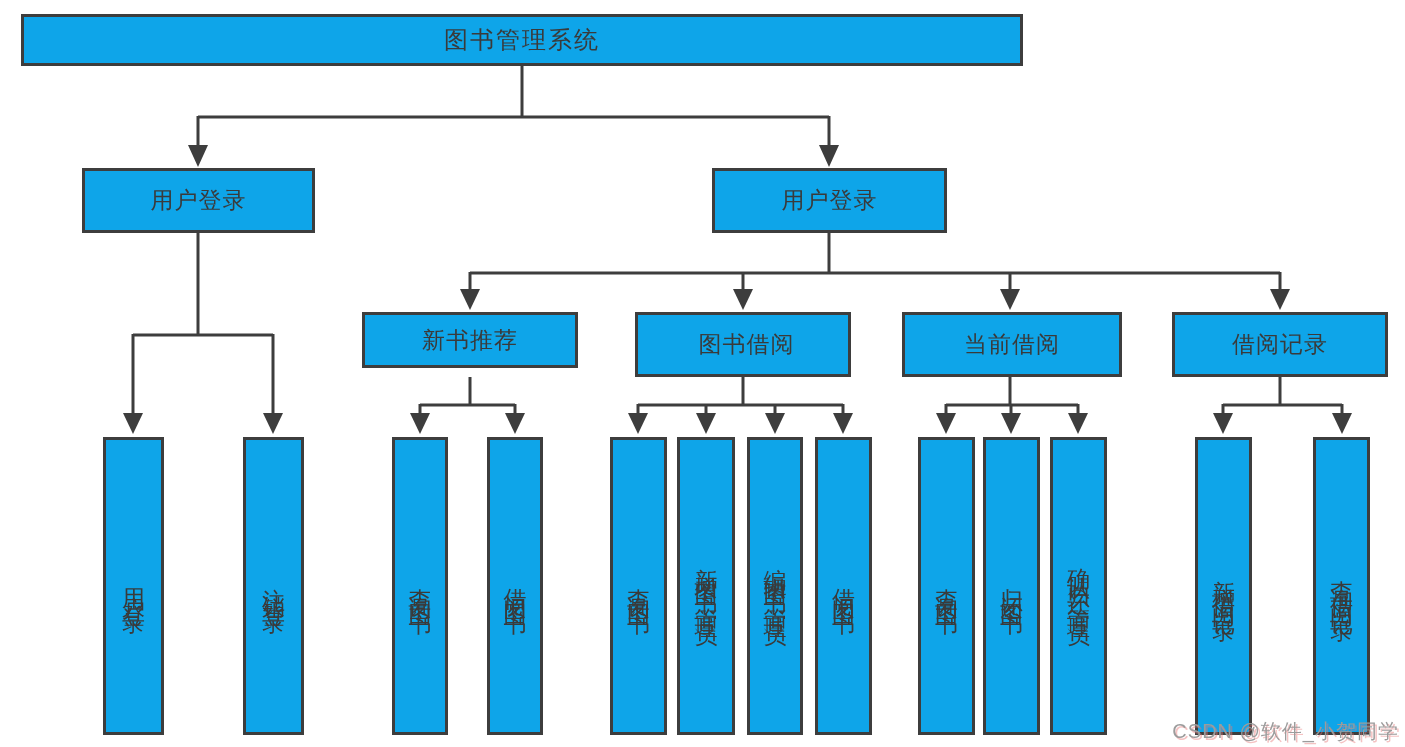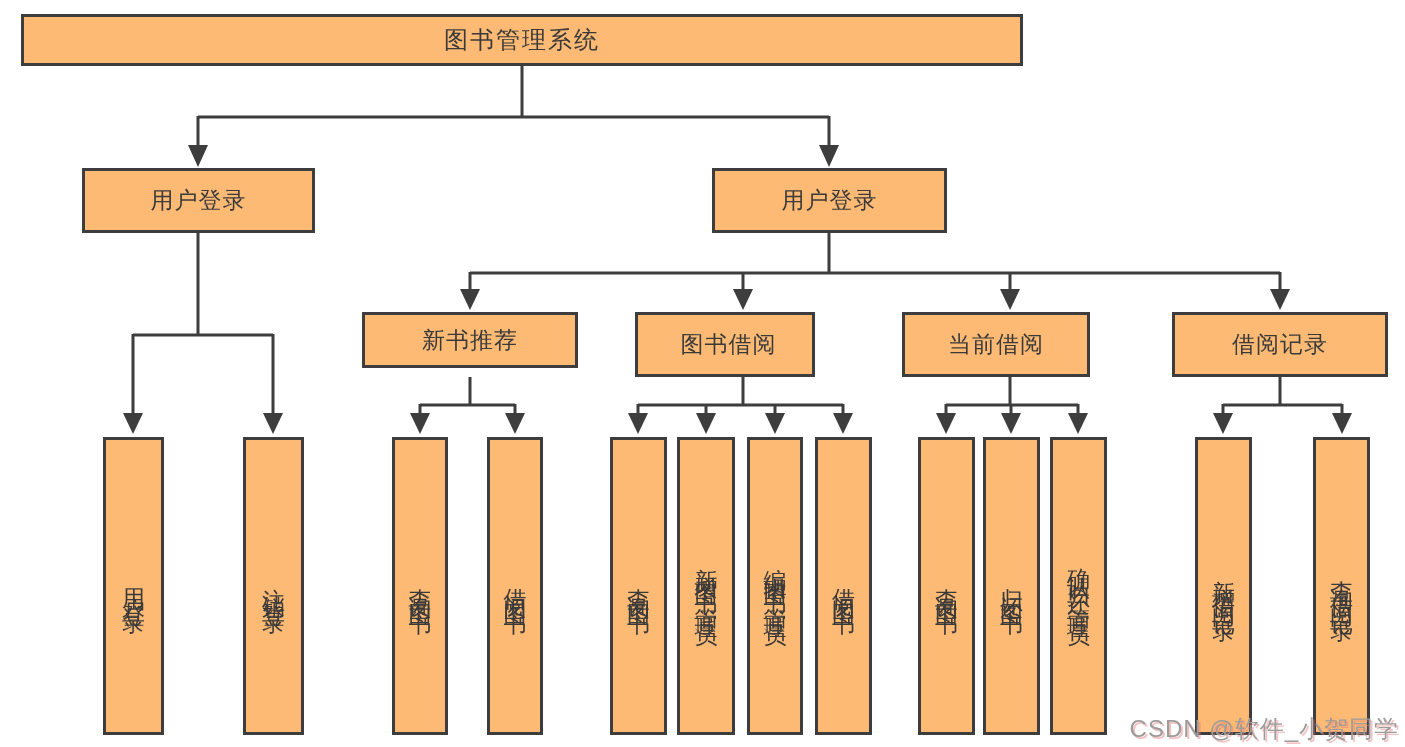--- a/index.html
+++ b/index.html
@@ -13,21 +13,21 @@
   }
   .connectors{
     position:absolute;
     left:0;top:0;width:1405px;height:747px;
     pointer-events:none;
   }
   .box{
     position:absolute;
     box-sizing:border-box;
     border:3px solid #3d3d3d;
-    background:#fdba74;
+    background:#0ea5e9;
     display:flex;
     align-items:center;
     justify-content:center;
     color:#3a3a3a;
   }
   .hlabel{
     font-size:23px;
     letter-spacing:1px;
     white-space:nowrap;
   }
@@ -36,21 +36,21 @@
     writing-mode:vertical-rl;
     text-orientation:mixed;
     font-size:23px;
     line-height:1;
     letter-spacing:8px;
   }
   .watermark{
     position:absolute;
     right:6px;
     bottom:2px;
-    font-size:24px;
+    font-size:20px;
     color:#9c9c9c;
     letter-spacing:1px;
     text-shadow:2px 2px 0 rgba(231,119,119,0.45);
     z-index:5;
     white-space:nowrap;
     margin-top:32px;
   }
 </style>
 </head>
 <body>
@@ -134,24 +134,24 @@
   <div class="box" style="left:82px;top:168px;width:233px;height:65px;">
     <span class="hlabel">用户登录</span>
   </div>
   <div class="box" style="left:712px;top:168px;width:235px;height:65px;">
     <span class="hlabel">用户登录</span>
   </div>
 
   <div class="box" style="left:362px;top:312px;width:216px;height:56px;">
     <span class="hlabel">新书推荐</span>
   </div>
-  <div class="box" style="left:635px;top:312px;width:180px;height:65px;padding-left:7px;">
+  <div class="box" style="left:635px;top:312px;width:216px;height:65px;padding-left:7px;">
     <span class="hlabel">图书借阅</span>
   </div>
-  <div class="box" style="left:902px;top:312px;width:188px;height:65px;">
+  <div class="box" style="left:902px;top:312px;width:220px;height:65px;">
     <span class="hlabel">当前借阅</span>
   </div>
   <div class="box" style="left:1172px;top:312px;width:216px;height:65px;">
     <span class="hlabel">借阅记录</span>
   </div>
 
   <div class="box" style="left:103px;top:437px;width:61px;height:298px;">
     <span class="vlabel">用户登录</span>
   </div>
   <div class="box" style="left:243px;top:437px;width:61px;height:298px;">

